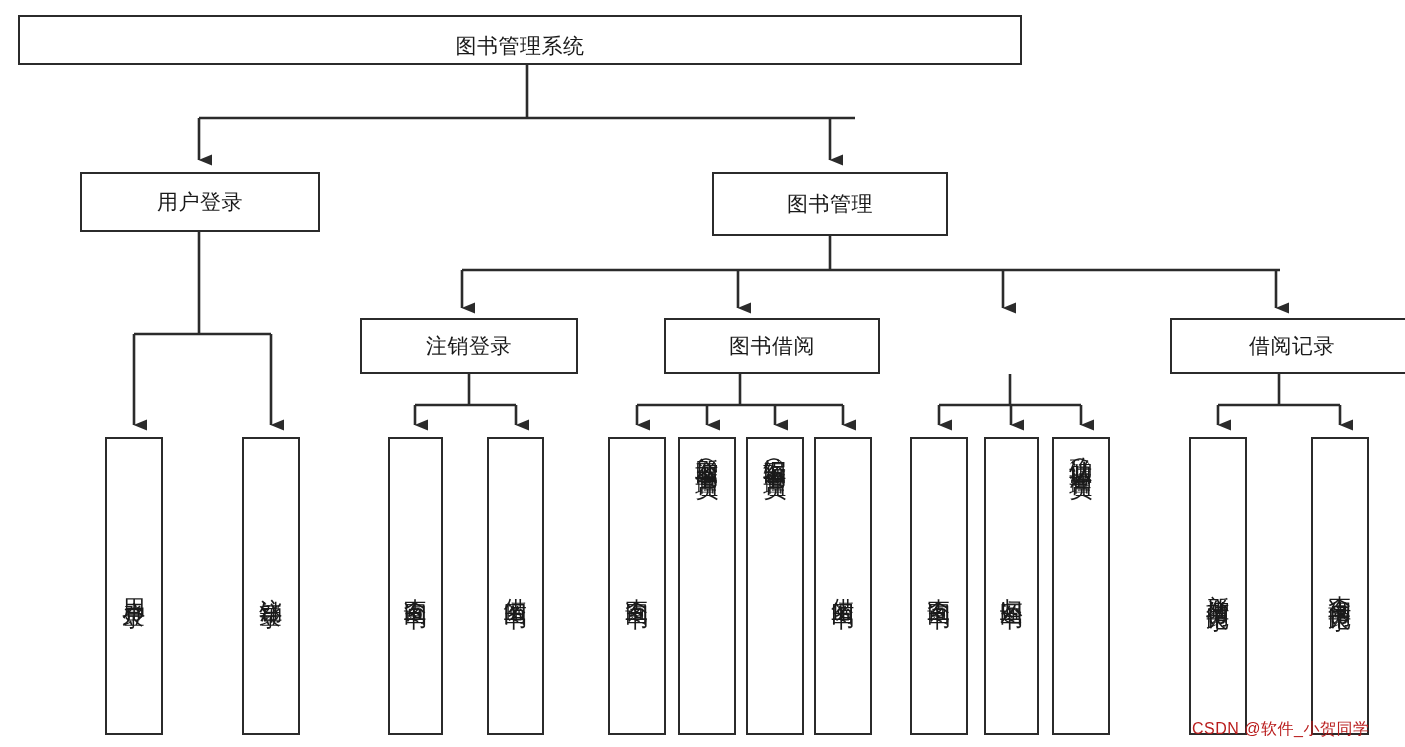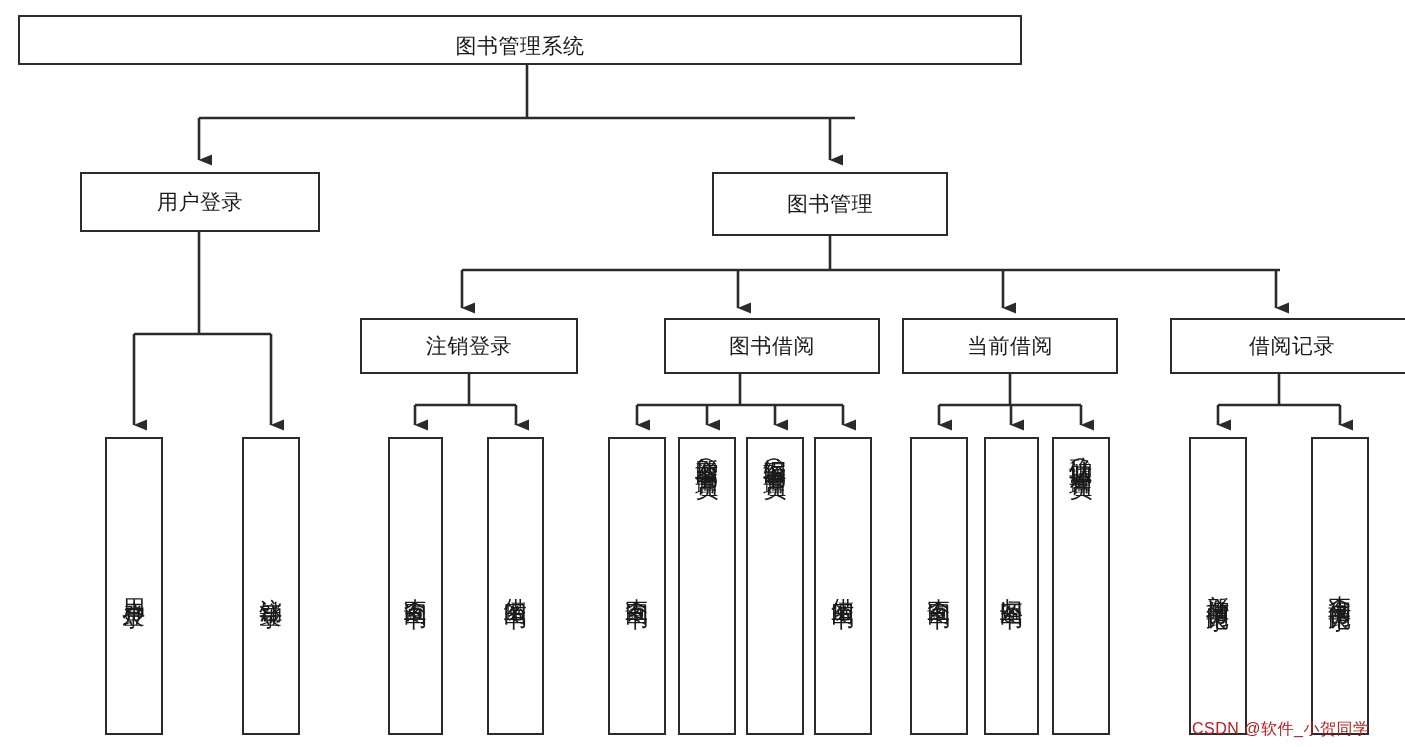--- a/index.html
+++ b/index.html
@@ -142,23 +142,20 @@
   <div class="node horiz" style="left:712px; top:172px; width:236px; height:64px;">
     <span class="lbl">图书管理</span>
   </div>
 
   <div class="node horiz" style="left:360px; top:318px; width:218px; height:56px;">
     <span class="lbl">注销登录</span>
   </div>
   <div class="node horiz" style="left:632px; top:318px; width:216px; height:56px;margin-left:32px;">
     <span class="lbl">图书借阅</span>
   </div>
-  <div class="node horiz" style="left:902px; top:318px; width:216px; height:56px;">
-    <span class="lbl">当前借阅</span>
-  </div>
   <div class="node horiz" style="left:1170px; top:318px; width:244px; height:56px;">
     <span class="lbl">借阅记录</span>
   </div>
 
   <div class="node vert centered" style="left:105px; top:437px; width:58px; height:298px;">
     <span class="lbl">用户登录</span>
   </div>
   <div class="node vert centered" style="left:242px; top:437px; width:58px; height:298px;">
     <span class="lbl">注销登录</span>
   </div>

